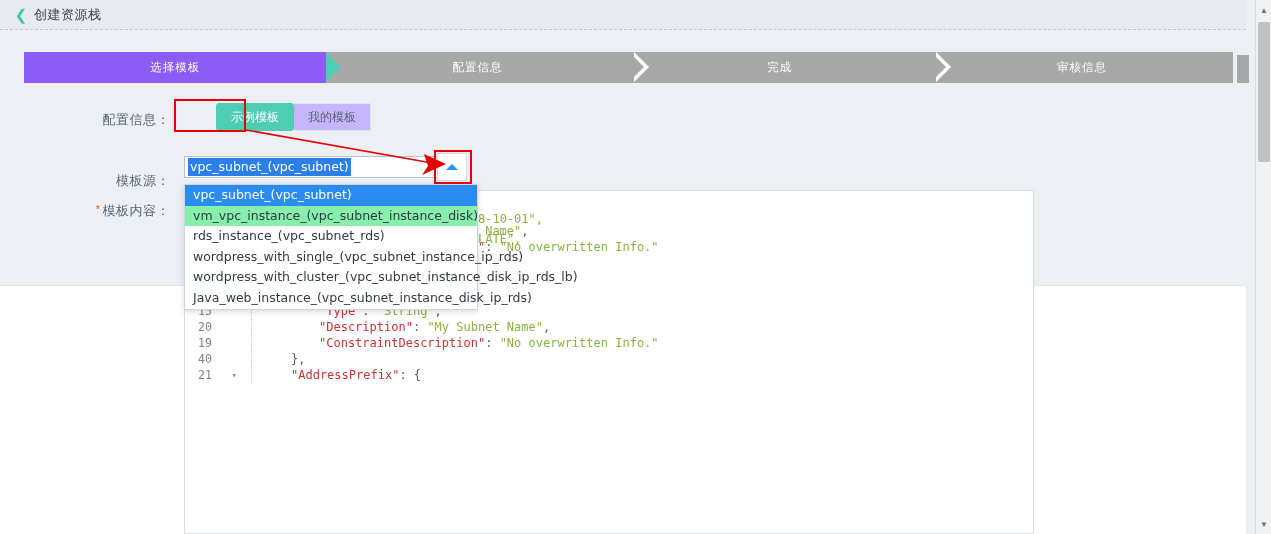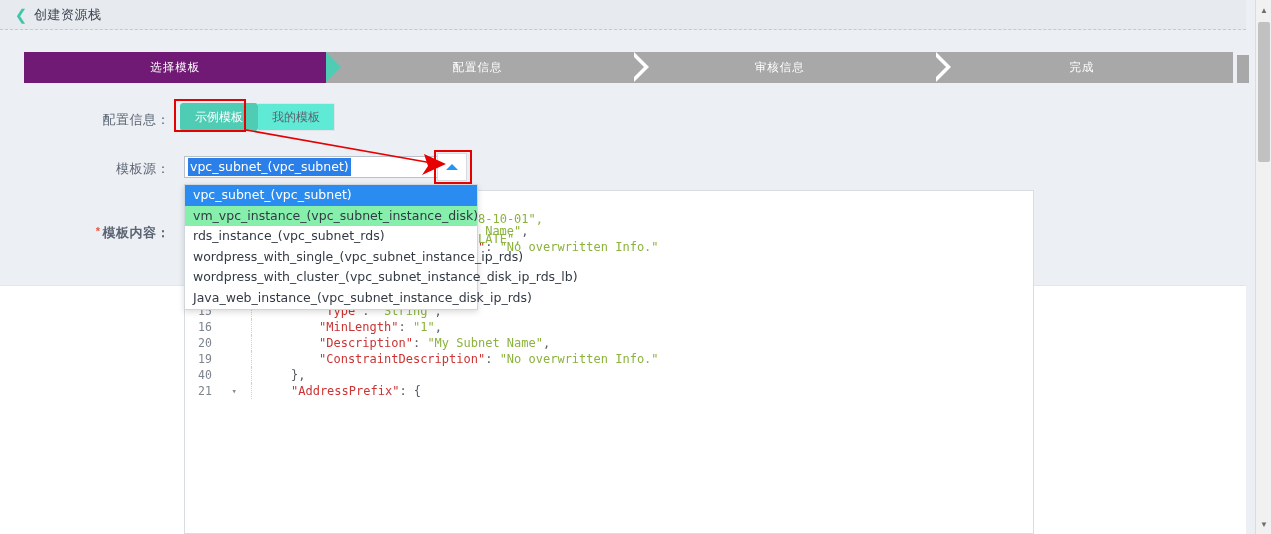--- a/index.html
+++ b/index.html
@@ -33,21 +33,21 @@
     width: 1209px; height: 31px;
     display: flex;
   }
   .step {
     position: relative; flex: 1;
     background: #a8a8a8;
     color: #ffffff; font-size: 11.5px;
     display: flex; align-items: center; justify-content: center;
     letter-spacing: 1px;
   }
-  .step.active { background: #701a75; z-index: 5; }
+  .step.active { background: #8b5cf6; z-index: 5; }
   .step:not(:last-child)::after {
     content: ""; position: absolute; right: -15px; top: 0;
     width: 0; height: 0; z-index: 4;
     border-top: 15.5px solid transparent;
     border-bottom: 15.5px solid transparent;
     border-left: 15px solid #a8a8a8;
   }
   .step.active::after { border-left-color: #4ecdb4; z-index: 6; }
   .step:not(:last-child)::before {
     content: ""; position: absolute; right: -20px; top: 0;
@@ -63,26 +63,26 @@
     position: absolute; text-align: right;
     font-size: 13px; color: #5b6472; letter-spacing: .5px;
   }
   .req-star { color: #e8573f; font-size: 11px; margin-right: 2px; vertical-align: 2px; }
 
   .tmpl-type-row { position: absolute; left: 180px; top: 103px; display: flex; }
   .seg-btn {
     height: 28px; padding: 0 14px;
     display: flex; align-items: center; justify-content: center;
     font-size: 12px; color: #5b6472;
-    background: #5eead4; border: 1px solid #e1e5ea;
+    background: #c4b5fd; border: 1px solid #e1e5ea;
     cursor: pointer; white-space: nowrap;
   }
   .seg-btn.active {
     background: #4ecdb4; border-color: #4ecdb4;
-    color: #ffffff; border-radius: 3px;
+    color: #ffffff; border-radius: 3px; margin-left: 36px;
   }
   .seg-btn.plain { border-left: none; }
 
   
   .red-box { position: absolute; border: 2px solid #e60000; pointer-events: none; z-index: 60; }
   .red-arrow-svg { position: absolute; left: 0; top: 0; width: 1271px; height: 534px; pointer-events: none; z-index: 55; }
 
   
   .combo {
     position: absolute; left: 184px; top: 156px;
@@ -202,61 +202,60 @@
   </div>
 
   <div class="steps">
     <div class="step active">
       <span>选择模板</span>
     </div>
     <div class="step">
       <span>配置信息</span>
     </div>
     <div class="step">
+      <span>完成</span>
+    </div>
+    <div class="step">
       <span>审核信息</span>
-    </div>
-    <div class="step">
-      <span>完成</span>
     </div>
   </div>
   <div class="gray-swatch"></div>
 
   <div class="form-label" style="left:40px; top:111px; width:130px;">配置信息：</div>
   <div class="tmpl-type-row">
     <div class="seg-btn active">
       <span>示例模板</span>
     </div>
     <div class="seg-btn plain">
       <span>我的模板</span>
     </div>
   </div>
 
-  <div class="form-label" style="left:40px; top:160px; width:130px;">模板源：</div>
+  <div class="form-label" style="left:40px; top:172px; width:130px;">模板源：</div>
   <div class="combo">
     <span class="combo-value">vpc_subnet_(vpc_subnet)</span>
   </div>
   <div class="combo-arrow-btn">
     <div class="tri-up"></div>
   </div>
 
-  <div class="form-label" style="left:40px; top:224px; width:130px;font-weight:bold;">
+  <div class="form-label" style="left:40px; top:202px; width:130px;">
     <span class="req-star">*</span><span>模板内容：</span>
   </div>
 
   <div class="editor">
     <div id="code-lines">
         <div class="code-row"><div class="gutter">8</div><div class="gut-sep"></div><div class="guide"></div><div class="code-text" style="padding-left: 38px;"><span class="k">"MinLength"</span><span class="p">: </span><span class="s">"1"</span><span class="p">,</span></div></div>
         <div class="code-row"><div class="gutter">9</div><div class="gut-sep"></div><div class="guide"></div><div class="code-text" style="padding-left: 38px;"><span class="k">"MaxLength"</span><span class="p">: </span><span class="s">"32"</span><span class="p">,</span></div></div>
         <div class="code-row"><div class="gutter">10</div><div class="gut-sep"></div><div class="guide"></div><div class="code-text" style="padding-left: 38px;"><span class="k">"Description"</span><span class="p">: </span><span class="s">"My VPC Name"</span><span class="p">,</span></div></div>
         <div class="code-row"><div class="gutter">11</div><div class="gut-sep"></div><div class="guide"></div><div class="code-text" style="padding-left: 38px;"><span class="k">"ConstraintDescription"</span><span class="p">: </span><span class="s">"No overwritten Info."</span></div></div>
         <div class="code-row"><div class="gutter">12</div><div class="gut-sep"></div><div class="guide"></div><div class="code-text" style="padding-left: 10px;"><span class="p">},</span></div></div>
         <div class="code-row"><div class="gutter">13<span class="fold">▾</span></div><div class="gut-sep"></div><div class="guide"></div><div class="code-text" style="padding-left: 10px;"><span class="k">"SubnetName"</span><span class="p">: {</span></div></div>
         <div class="code-row"><div class="gutter">14</div><div class="gut-sep"></div><div class="guide"></div><div class="code-text" style="padding-left: 38px;"><span class="k">"Default"</span><span class="p">: </span><span class="s">"subnet"</span><span class="p">,</span></div></div>
         <div class="code-row"><div class="gutter">15</div><div class="gut-sep"></div><div class="guide"></div><div class="code-text" style="padding-left: 38px;"><span class="k">"Type"</span><span class="p">: </span><span class="s">"String"</span><span class="p">,</span></div></div>
-        <div class="code-row"><div class="gutter">16</div><div class="gut-sep"></div><div class="guide"></div><div class="code-text" style="padding-left: 38px;"><span class="k">"MinLength"</span><span class="p">: </span><span class="s">"1"</span><span class="p">,</span></div></div>
         <div class="code-row"><div class="gutter">20</div><div class="gut-sep"></div><div class="guide"></div><div class="code-text" style="padding-left: 38px;"><span class="k">"Description"</span><span class="p">: </span><span class="s">"My Subnet Name"</span><span class="p">,</span></div></div>
         <div class="code-row"><div class="gutter">19</div><div class="gut-sep"></div><div class="guide"></div><div class="code-text" style="padding-left: 38px;"><span class="k">"ConstraintDescription"</span><span class="p">: </span><span class="s">"No overwritten Info."</span></div></div>
         <div class="code-row"><div class="gutter">40</div><div class="gut-sep"></div><div class="guide"></div><div class="code-text" style="padding-left: 10px;"><span class="p">},</span></div></div>
         <div class="code-row"><div class="gutter">21<span class="fold">▾</span></div><div class="gut-sep"></div><div class="guide"></div><div class="code-text" style="padding-left: 10px;"><span class="k">"AddressPrefix"</span><span class="p">: {</span></div></div>
       </div>
   </div>
 
   <div class="frag s" style="left:478px; top:212px;">8-10-01",</div>
   <div class="frag s" style="left:478px; top:232px;">LATE",</div>
 

